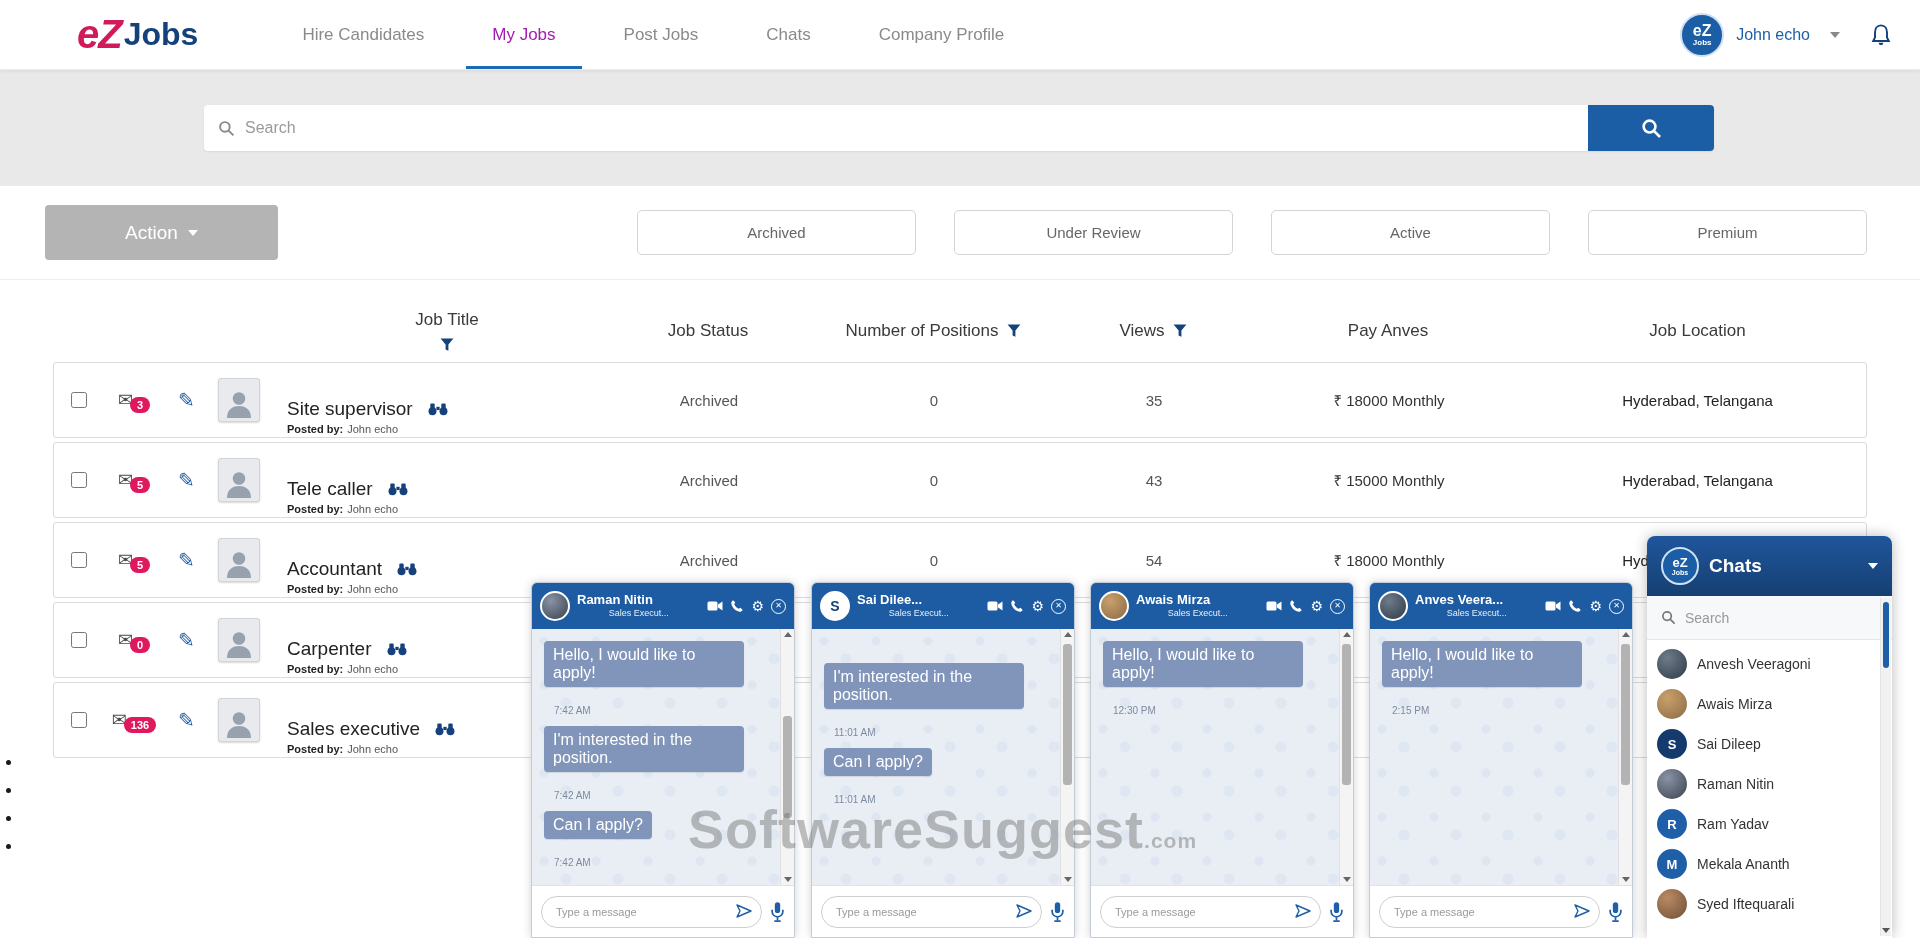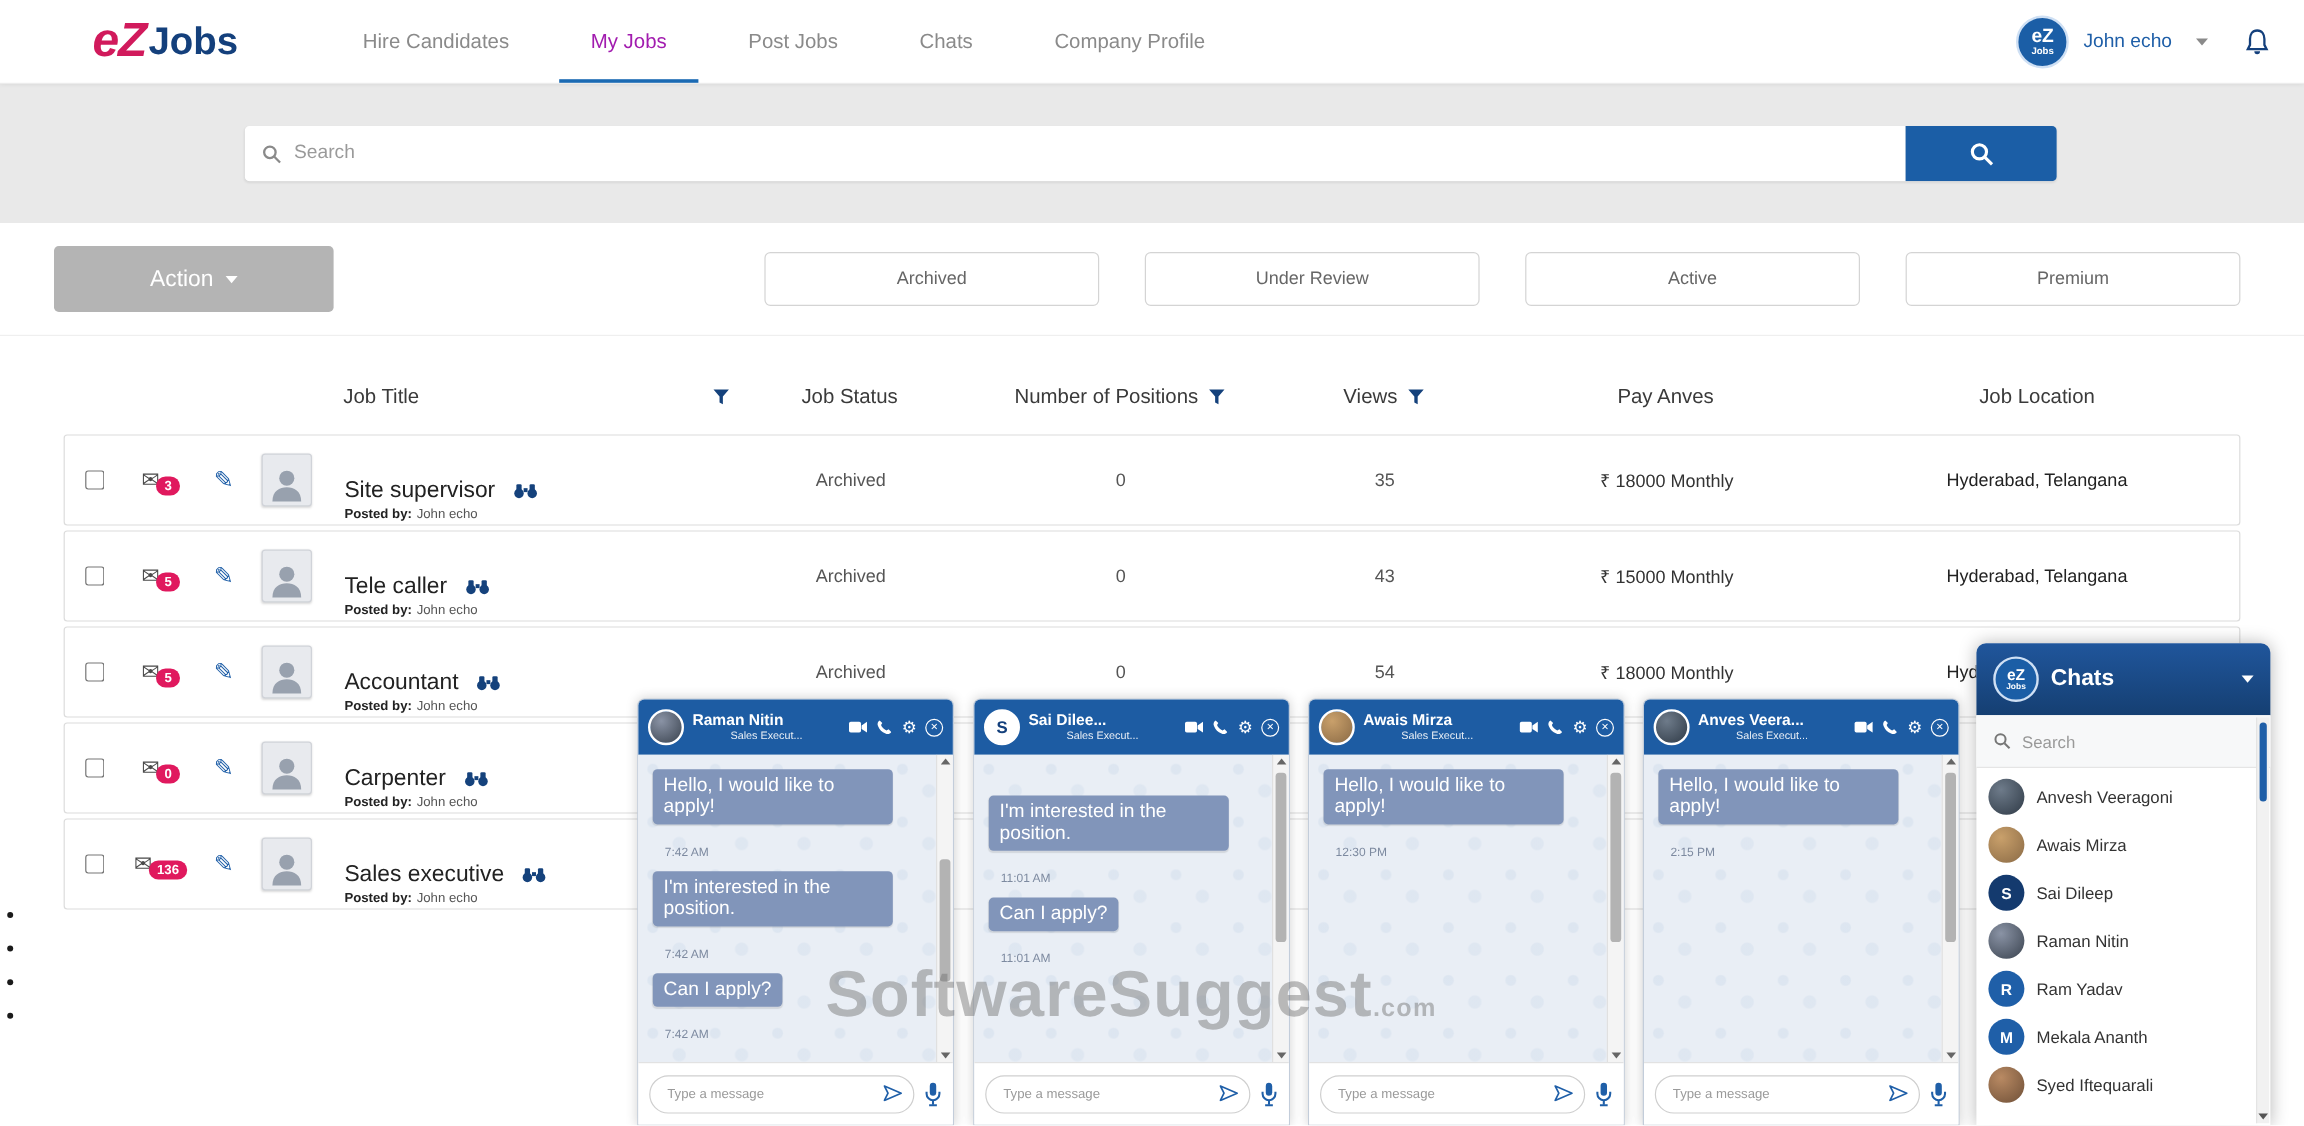--- a/index.html
+++ b/index.html
@@ -40,21 +40,21 @@
                 font-size:19px; display:flex; align-items:center; justify-content:center; gap:10px; cursor:pointer; font-family:inherit; }
   .filters { margin-left:auto; display:flex; gap:38px; }
   .filter-btn { width:279px; height:45px; background:#fff; border:1px solid #d4d4d4; border-radius:5px;
                 color:#666; font-size:15px; cursor:pointer; font-family:inherit; }
 
   
   .table-area { padding:26px 53px 0 53px; }
   .tgrid { display:grid; grid-template-columns:50px 60px 45px 60px 340px 200px 250px 190px 280px 1fr; align-items:center; }
   .thead { height:50px; margin-bottom:6px; }
   .th { font-size:17px; color:#3a3a3a; font-weight:500; text-align:center; display:flex; align-items:center; justify-content:center; gap:8px; }
-  .th.left { justify-content:space-between; padding-left:18px; }
+  .th.left { justify-content:flex-start; padding-left:18px;flex-direction:column; }
   .jobrow { height:76px; background:#fff; border:1px solid #dcdcdc; border-radius:3px; margin-bottom:4px; }
   .cell-center { text-align:center; font-size:15px; color:#555; justify-self:stretch; }
   .chk { width:16px; height:16px; justify-self:center; cursor:pointer; }
   .badge-wrap { display:inline-flex; align-items:flex-end; justify-self:center; cursor:pointer; }
   .badge-env { font-size:18px; color:#4a4a4a; line-height:1; }
   .badge-pill { background:#e0195e; color:#fff; font-size:11px; font-weight:bold; border-radius:9px; padding:2px 7px; margin-left:-3px; margin-bottom:-4px; }
   .pencil { font-size:20px; color:#1f5fa8; justify-self:center; cursor:pointer; }
   .job-avatar { width:42px; height:44px; background:#e8eaee; border:1px solid #d0d3d9; border-radius:3px;
                 display:flex; align-items:flex-end; justify-content:center; overflow:hidden; justify-self:center; box-shadow:0 1px 2px rgba(0,0,0,.15); }
   .title-cell { padding-left:18px; }

